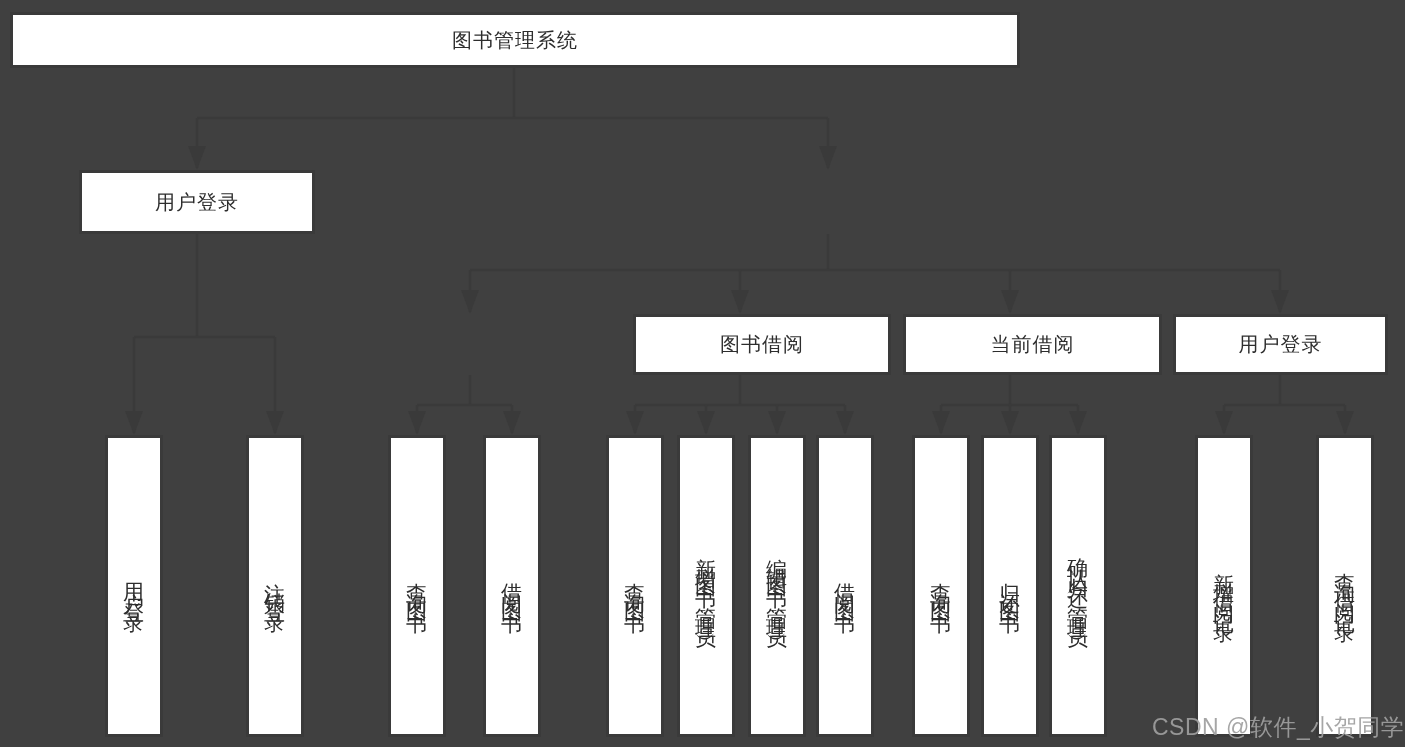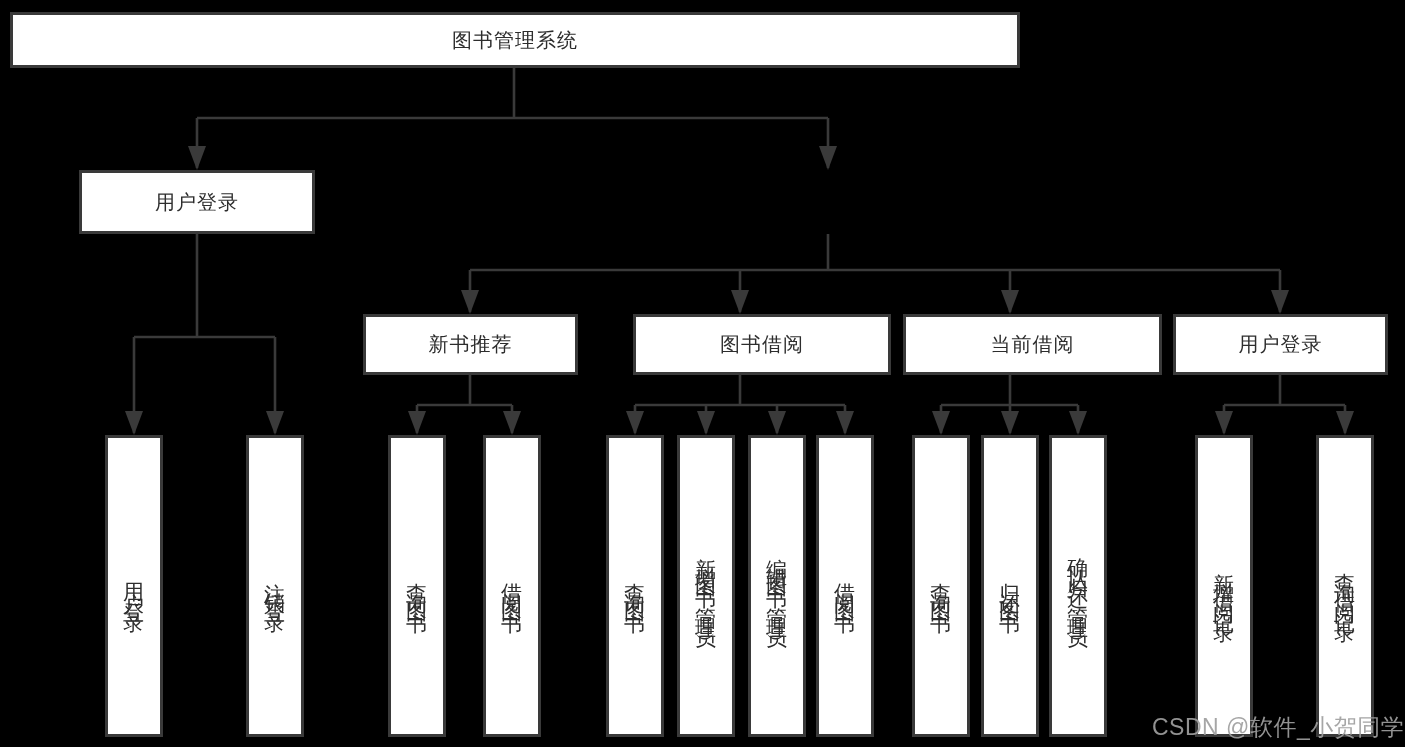--- a/index.html
+++ b/index.html
@@ -1,17 +1,17 @@
 <!DOCTYPE html>
 <html><head>
 <meta charset="utf-8">
 <style>
   html,body{margin:0;padding:0;background:#ffffff;}
   .canvas{
-    position:relative;width:1405px;height:747px;background:#000000;
+    position:relative;width:1405px;height:747px;background:#404040;
     font-family:"Liberation Sans","DejaVu Sans",sans-serif;overflow:hidden;
   }
   .wires{position:absolute;left:0;top:0;z-index:0;}
   .node{
     position:absolute;box-sizing:border-box;z-index:1;
     border:3px solid #3a3a3a;background:#ffffff;color:#2d2d2d;
     display:flex;align-items:center;justify-content:center;
   }
   .h-node{font-size:20px;letter-spacing:1px;white-space:nowrap;}
   .v-node span{
@@ -96,23 +96,20 @@
   </svg>
 
   <div class="node h-node" style="left:10px;top:12px;width:1010px;height:56px">
     <span>图书管理系统</span>
   </div>
 
   <div class="node h-node" style="left:79px;top:170px;width:236px;height:64px">
     <span>用户登录</span>
   </div>
 
-  <div class="node h-node" style="left:363px;top:314px;width:215px;height:61px">
-    <span>新书推荐</span>
-  </div>
   <div class="node h-node" style="left:633px;top:314px;width:258px;height:61px">
     <span>图书借阅</span>
   </div>
   <div class="node h-node" style="left:903px;top:314px;width:259px;height:61px">
     <span>当前借阅</span>
   </div>
   <div class="node h-node" style="left:1173px;top:314px;width:215px;height:61px">
     <span>用户登录</span>
   </div>
 

